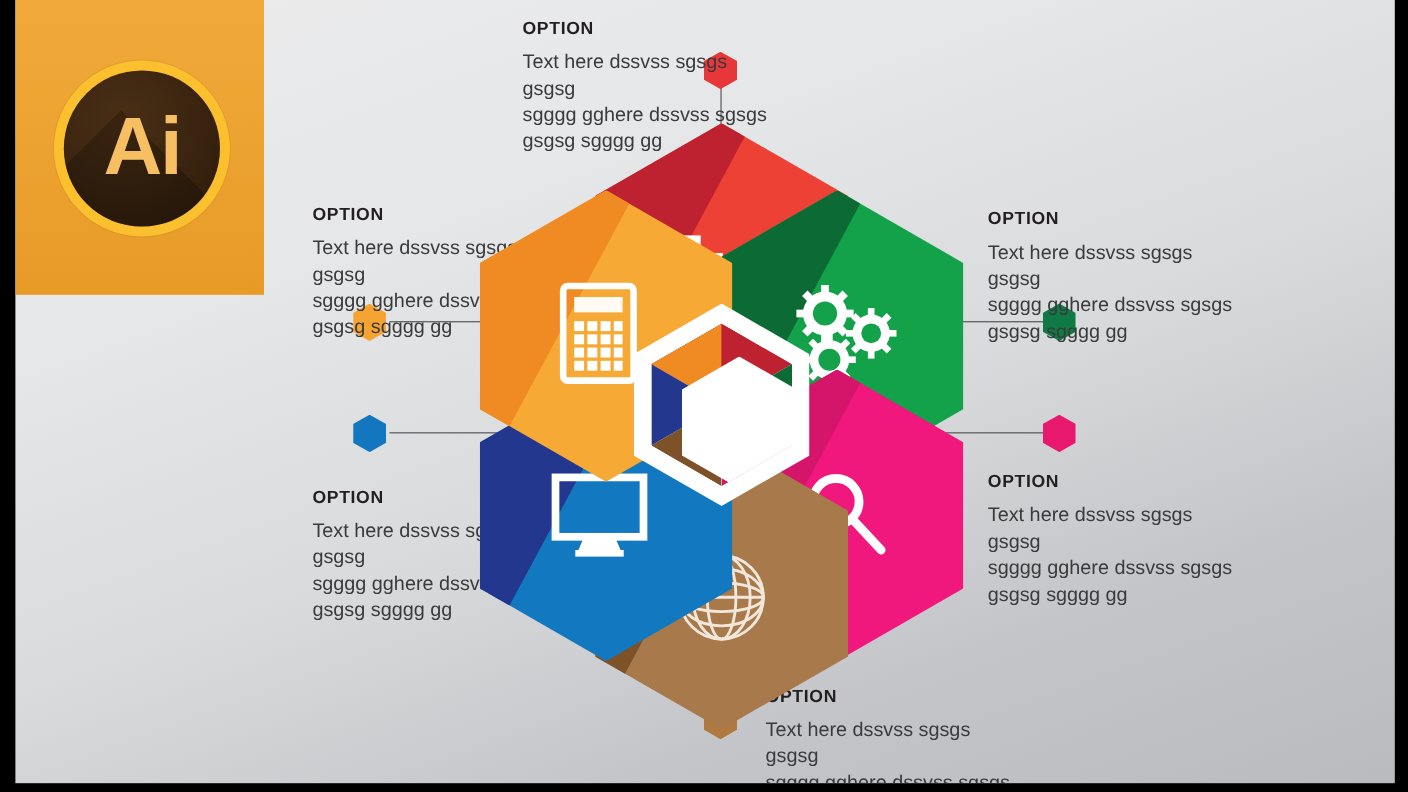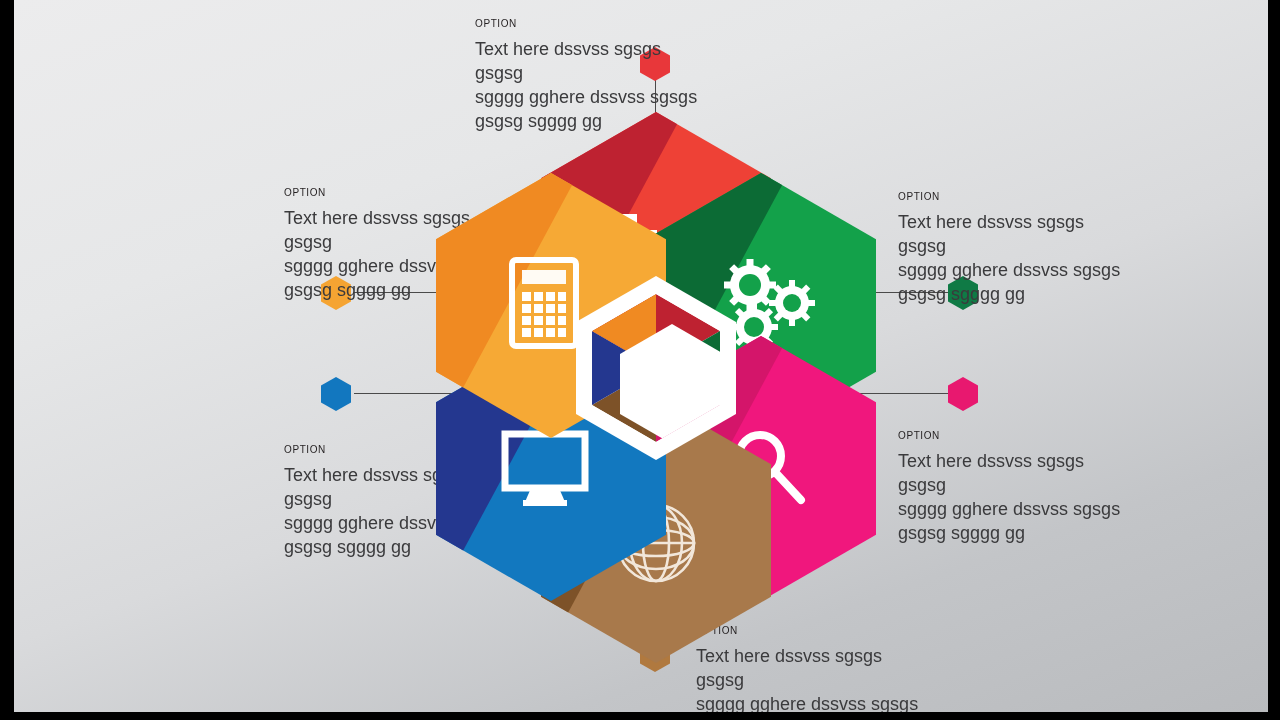--- a/index.html
+++ b/index.html
@@ -63,21 +63,21 @@
     font-size: 74px;
     font-weight: bold;
     letter-spacing: -2px;
     line-height: 1;
     padding-bottom: 4px;
   }
 
   
   .opt-block { position: absolute; width: 230px; }
   .opt-title {
-    font-size: 10px; font-weight: normal; color: #231f20;
+    font-size: 16px; font-weight: bold; color: #231f20;
     letter-spacing: 0.6px; margin-bottom: 9px;
   }
   .opt-body {
     font-size: 18px; color: #3a3a3c; line-height: 1.33;
     white-space: pre-line;
   }
   #opt-top    { left: 461px; top: 18px; }
   #opt-left-u { left: 270px; top: 187px; }
   #opt-left-l { left: 270px; top: 444px; }
   #opt-right-u{ left: 884px; top: 191px; }
@@ -153,20 +153,28 @@
     clip-path: polygon(50% 0%, 100% 25%, 100% 75%, 50% 100%, 0% 75%, 0% 25%);
     background: #ffffff;
   }
 </style>
 </head>
 <body>
 
 <div id="stage">
   <div id="canvas">
 
+    <div id="ai-badge">
+      <div id="ai-circle-outer">
+        <div id="ai-circle-inner">
+          <div id="ai-shadow"></div>
+          <div id="ai-letters">Ai</div>
+        </div>
+      </div>
+    </div>
 
     <div class="conn-line conn-v" style="left:641px; top:62px; height:72px;"></div>
     <div class="conn-line conn-h" style="left:340px; top:292px; width:205px;"></div>
     <div class="conn-line conn-h" style="left:340px; top:393px; width:205px;"></div>
     <div class="conn-line conn-h" style="left:740px; top:292px; width:208px;"></div>
     <div class="conn-line conn-h" style="left:740px; top:393px; width:208px;"></div>
     <div class="conn-line conn-v" style="left:641px; top:583px; height:70px;"></div>
 
     <div class="marker" style="left:626px; top:47px; background:#e8373a;"></div>
     <div class="marker" style="left:307px; top:276px; background:#f5a432;"></div>

